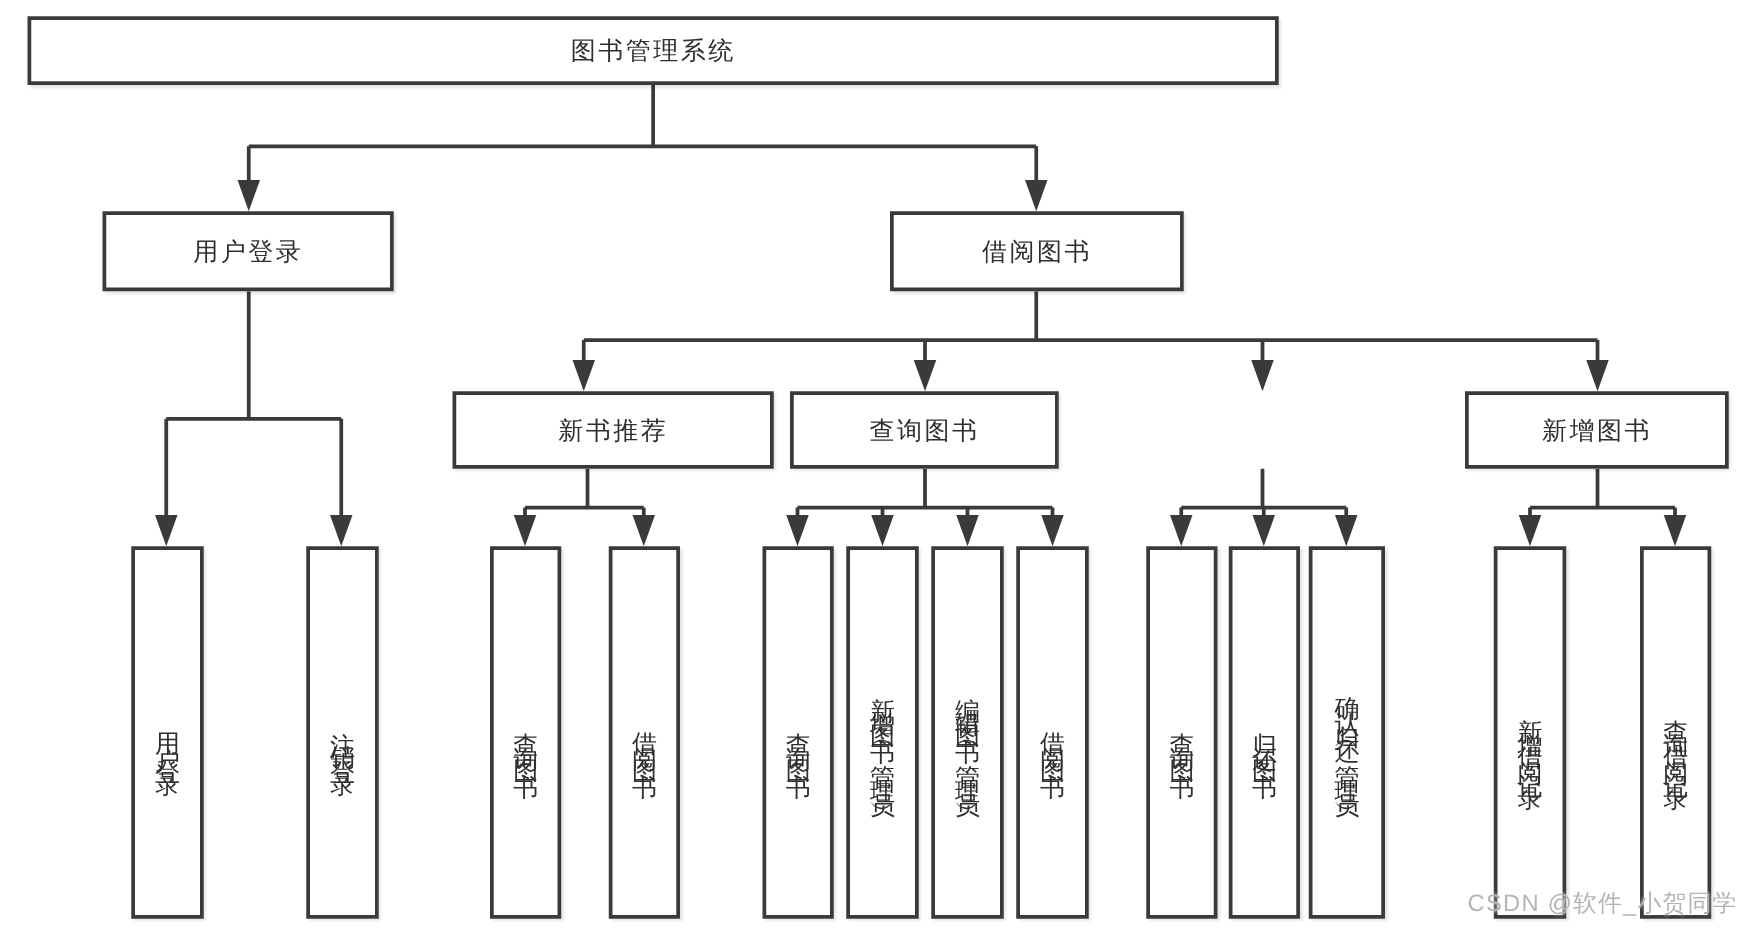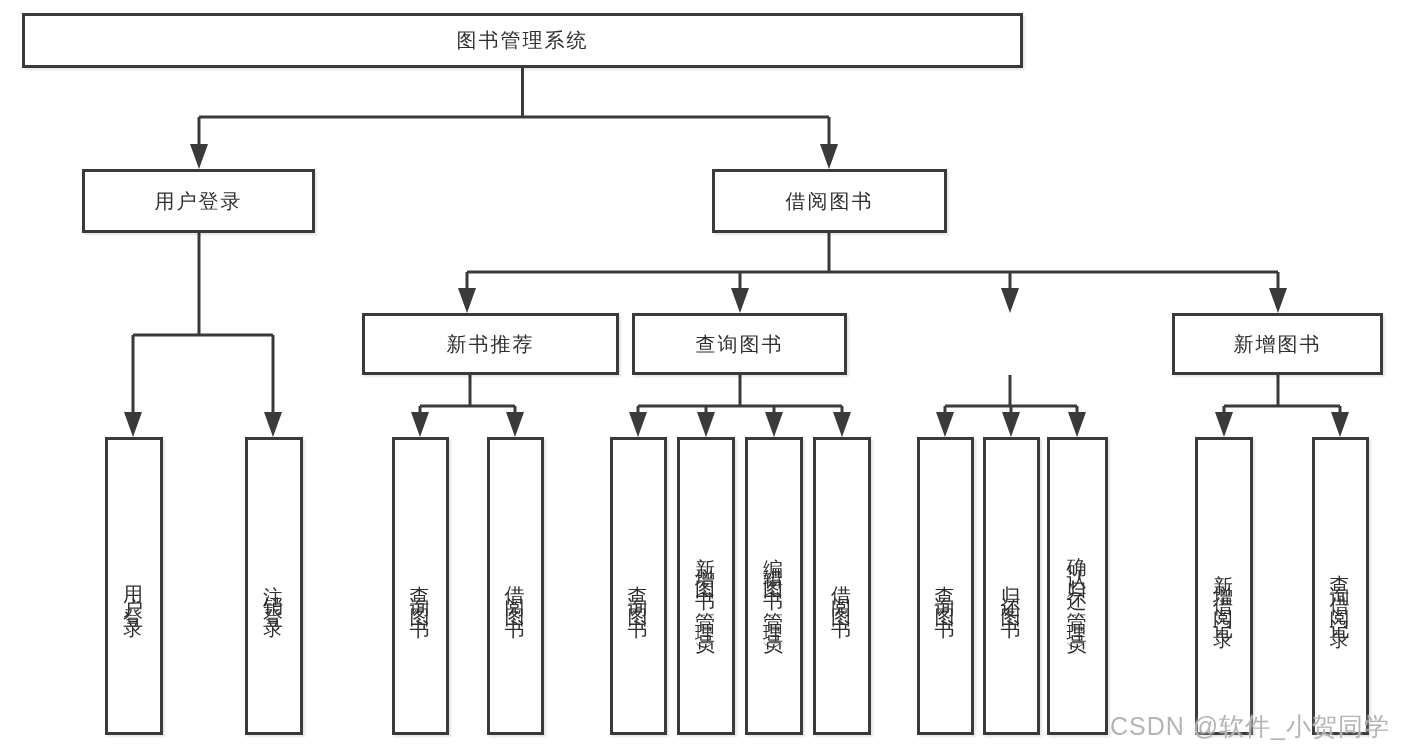--- a/index.html
+++ b/index.html
@@ -36,21 +36,21 @@
     text-orientation:mixed;
     font-size:20px;
     letter-spacing:11px;
     margin-bottom:-11px;
     white-space:nowrap;
   }
   .watermark{
     position:absolute;
     top:710px;
     right:15px;
-    font-size:25px;
+    font-size:19px;
     letter-spacing:1px;
     color:var(--wm);
     text-shadow:0 0 3px #fff;
     white-space:nowrap;
   }
 </style>
 </head>
 <body>
 
 <div class="canvas">

